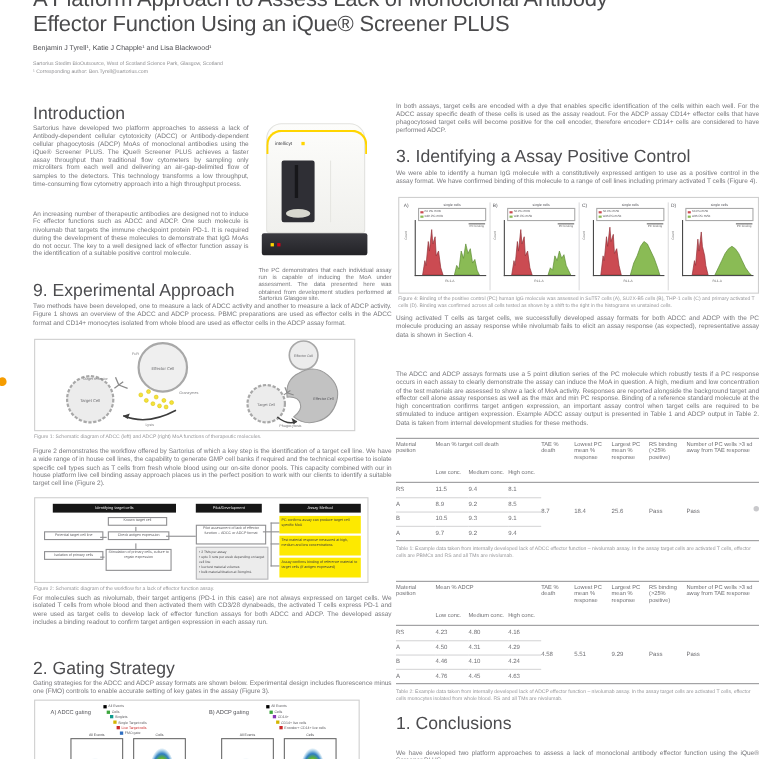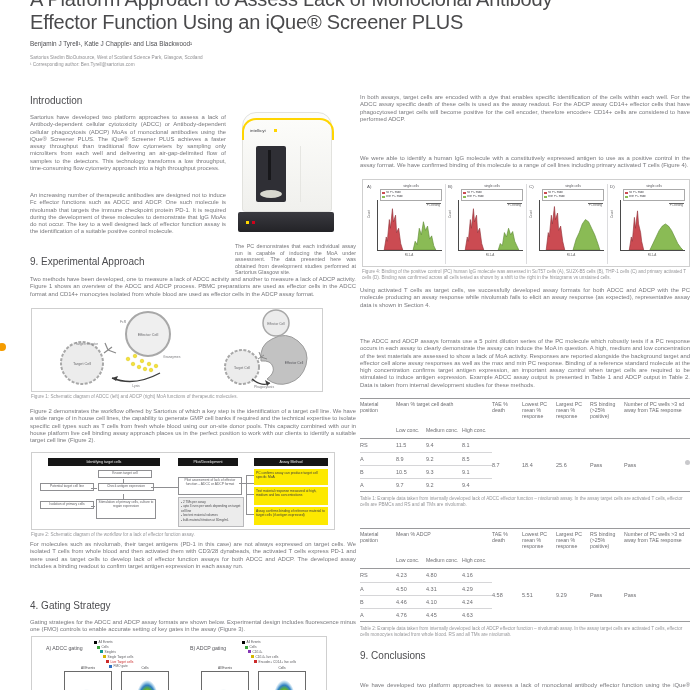--- a/index.html
+++ b/index.html
@@ -1,20 +1,20 @@
 <!DOCTYPE html>
 <html><head>
 <meta charset="utf-8">
 <style>
   html,body{margin:0;padding:0;background:#fff;}
   body{width:690px;height:690px;overflow:hidden;position:relative;
        font-family:"Liberation Sans",sans-serif;color:#6a6a6e;}
   .abs{position:absolute;}
   .title{font-size:20px;color:#4a4a4c;letter-spacing:-0.2px;white-space:nowrap;}
-  .hd{font-size:10px;color:#4c4c4f;font-weight:400;}
+  .hd{font-size:16px;color:#4c4c4f;font-weight:400;}
   .p{font-size:5.9px;line-height:7.3px;text-align:justify;color:#77777b;}
   .pn{font-size:5.4px;line-height:6.6px;text-align:justify;color:#77777b;}
   .cap{font-size:4.6px;line-height:5.6px;color:#97979a;text-align:left;}
   .figbox{border:1px solid #cfcfcf;background:#fff;}
   
   .bar{background:#161616;color:#f2f2f2;font-size:3.6px;text-align:center;line-height:8px;height:8px;}
   .fbox{border:1px solid #8f8f92;font-size:3.3px;line-height:3.9px;color:#5c5c60;text-align:center;padding:1px;background:#fff;}
   .ybox{background:#fde900;font-size:3.3px;line-height:4px;color:#3c3c3e;padding:2px;text-align:left;}
   .gbox{background:#ececec;border:1px solid #b9b9bc;font-size:3.1px;line-height:4.4px;color:#4c4c4f;padding:2px;text-align:left;}
   .gbox div::before{content:"▪ ";}
@@ -175,21 +175,21 @@
     <div class="conn" style="left:119px;top:34px;width:27px;height:1px;"></div>
     <div class="conn" style="left:207px;top:30px;width:15px;height:1px;"></div>
     <div class="conn" style="left:214px;top:22px;width:1px;height:40px;"></div>
     <div class="conn" style="left:214px;top:22px;width:8px;height:1px;"></div>
     <div class="conn" style="left:214px;top:41px;width:8px;height:1px;"></div>
     <div class="conn" style="left:214px;top:61px;width:8px;height:1px;"></div>
   </div>
   <div class="abs cap" style="left:31px;top:532px;width:320px;">Figure 2: Schematic diagram of the workflow for a lack of effector function assay.</div>
   <div class="abs p" style="left:30px;top:541px;width:326px;">For molecules such as nivolumab, their target antigens (PD-1 in this case) are not always expressed on target cells. We isolated T cells from whole blood and then activated them with CD3/28 dynabeads, the activated T cells express PD-1 and were used as target cells to develop lack of effector function assays for both ADCC and ADCP. The developed assay includes a binding readout to confirm target antigen expression in each assay run.</div>
 
-  <div class="abs hd" style="left:30px;top:600px;">4. Gating Strategy</div>
+  <div class="abs hd" style="left:30px;top:600px;">2. Gating Strategy</div>
   <div class="abs p" style="left:30px;top:619px;width:326px;">Gating strategies for the ADCC and ADCP assay formats are shown below. Experimental design includes fluorescence minus one (FMO) controls to enable accurate setting of key gates in the assay (Figure 3).</div>
 
   <div class="abs figbox" style="left:31px;top:636px;width:294px;height:90px;">
     <div class="abs" style="left:14px;top:8px;font-size:5.2px;color:#55555a;">A) ADCC gating</div>
     <div class="abs" style="left:62px;top:3px;">
       <div class="treerow" style="margin-left:0">
           <span class="sw" style="background:#000;"></span>
           <span class="treelbl">All Events</span>
         </div>
       <div class="treerow" style="margin-left:3px">
@@ -248,20 +248,21 @@
         <div class="ttl">All Events</div>
         <div class="dens1"></div>
       </div>
     <div class="fplot" style="left:226px;top:34px;">
         <div class="ttl">Cells</div>
         <div class="dens2"></div>
       </div>
   </div>
 
   <div class="abs p" style="left:360px;top:94px;width:330px;">In both assays, target cells are encoded with a dye that enables specific identification of the cells within each well. For the ADCC assay specific death of these cells is used as the assay readout. For the ADCP assay CD14+ effector cells that have phagocytosed target cells will become positive for the cell encoder, therefore encoder+ CD14+ cells are considered to have performed ADCP.</div>
+  <div class="abs hd" style="left:360px;top:134px;">3. Identifying a Assay Positive Control</div>
   <div class="abs p" style="left:360px;top:155px;width:330px;">We were able to identify a human IgG molecule with a constitutively expressed antigen to use as a positive control in the assay format. We have confirmed binding of this molecule to a range of cell lines including primary activated T cells (Figure 4).</div>
 
   <div class="abs figbox" style="left:362px;top:179px;width:326px;height:86px;">
 
     <div class="f4panel" style="left:2px;">
       <div class="f4label">A)</div>
       <div class="f4title">single cells</div>
       <div class="f4leg">
         <div class="row">
             <span class="mk" style="background:#cb4b52;"></span>
@@ -427,16 +428,16 @@
     <div class="td sepr" style="grid-column:4;grid-row:7;">4.63</div>
     <div class="mg" style="grid-column:5;">4.58</div>
     <div class="mg" style="grid-column:6;">5.51</div>
     <div class="mg" style="grid-column:7;">9.29</div>
     <div class="mg" style="grid-column:8;">Pass</div>
     <div class="mg" style="grid-column:9;">Pass</div>
     <div class="hrF" style="grid-row:8;"></div>
   </div>
   <div class="abs cap" style="left:360px;top:626px;width:330px;">Table 2: Example data taken from internally developed lack of ADCP effector function – nivolumab assay. In the assay target cells are activated T cells, effector cells monocytes isolated from whole blood. RS and all TMs are nivolumab.</div>
 
-  <div class="abs hd" style="left:360px;top:650px;">9. Conclusions</div>
+  <div class="abs hd" style="left:360px;top:650px;">1. Conclusions</div>
   <div class="abs p" style="left:360px;top:682px;width:330px;">We have developed two platform approaches to assess a lack of monoclonal antibody effector function using the iQue® Screener PLUS.</div>
 
 </div>
 
 </body></html>

